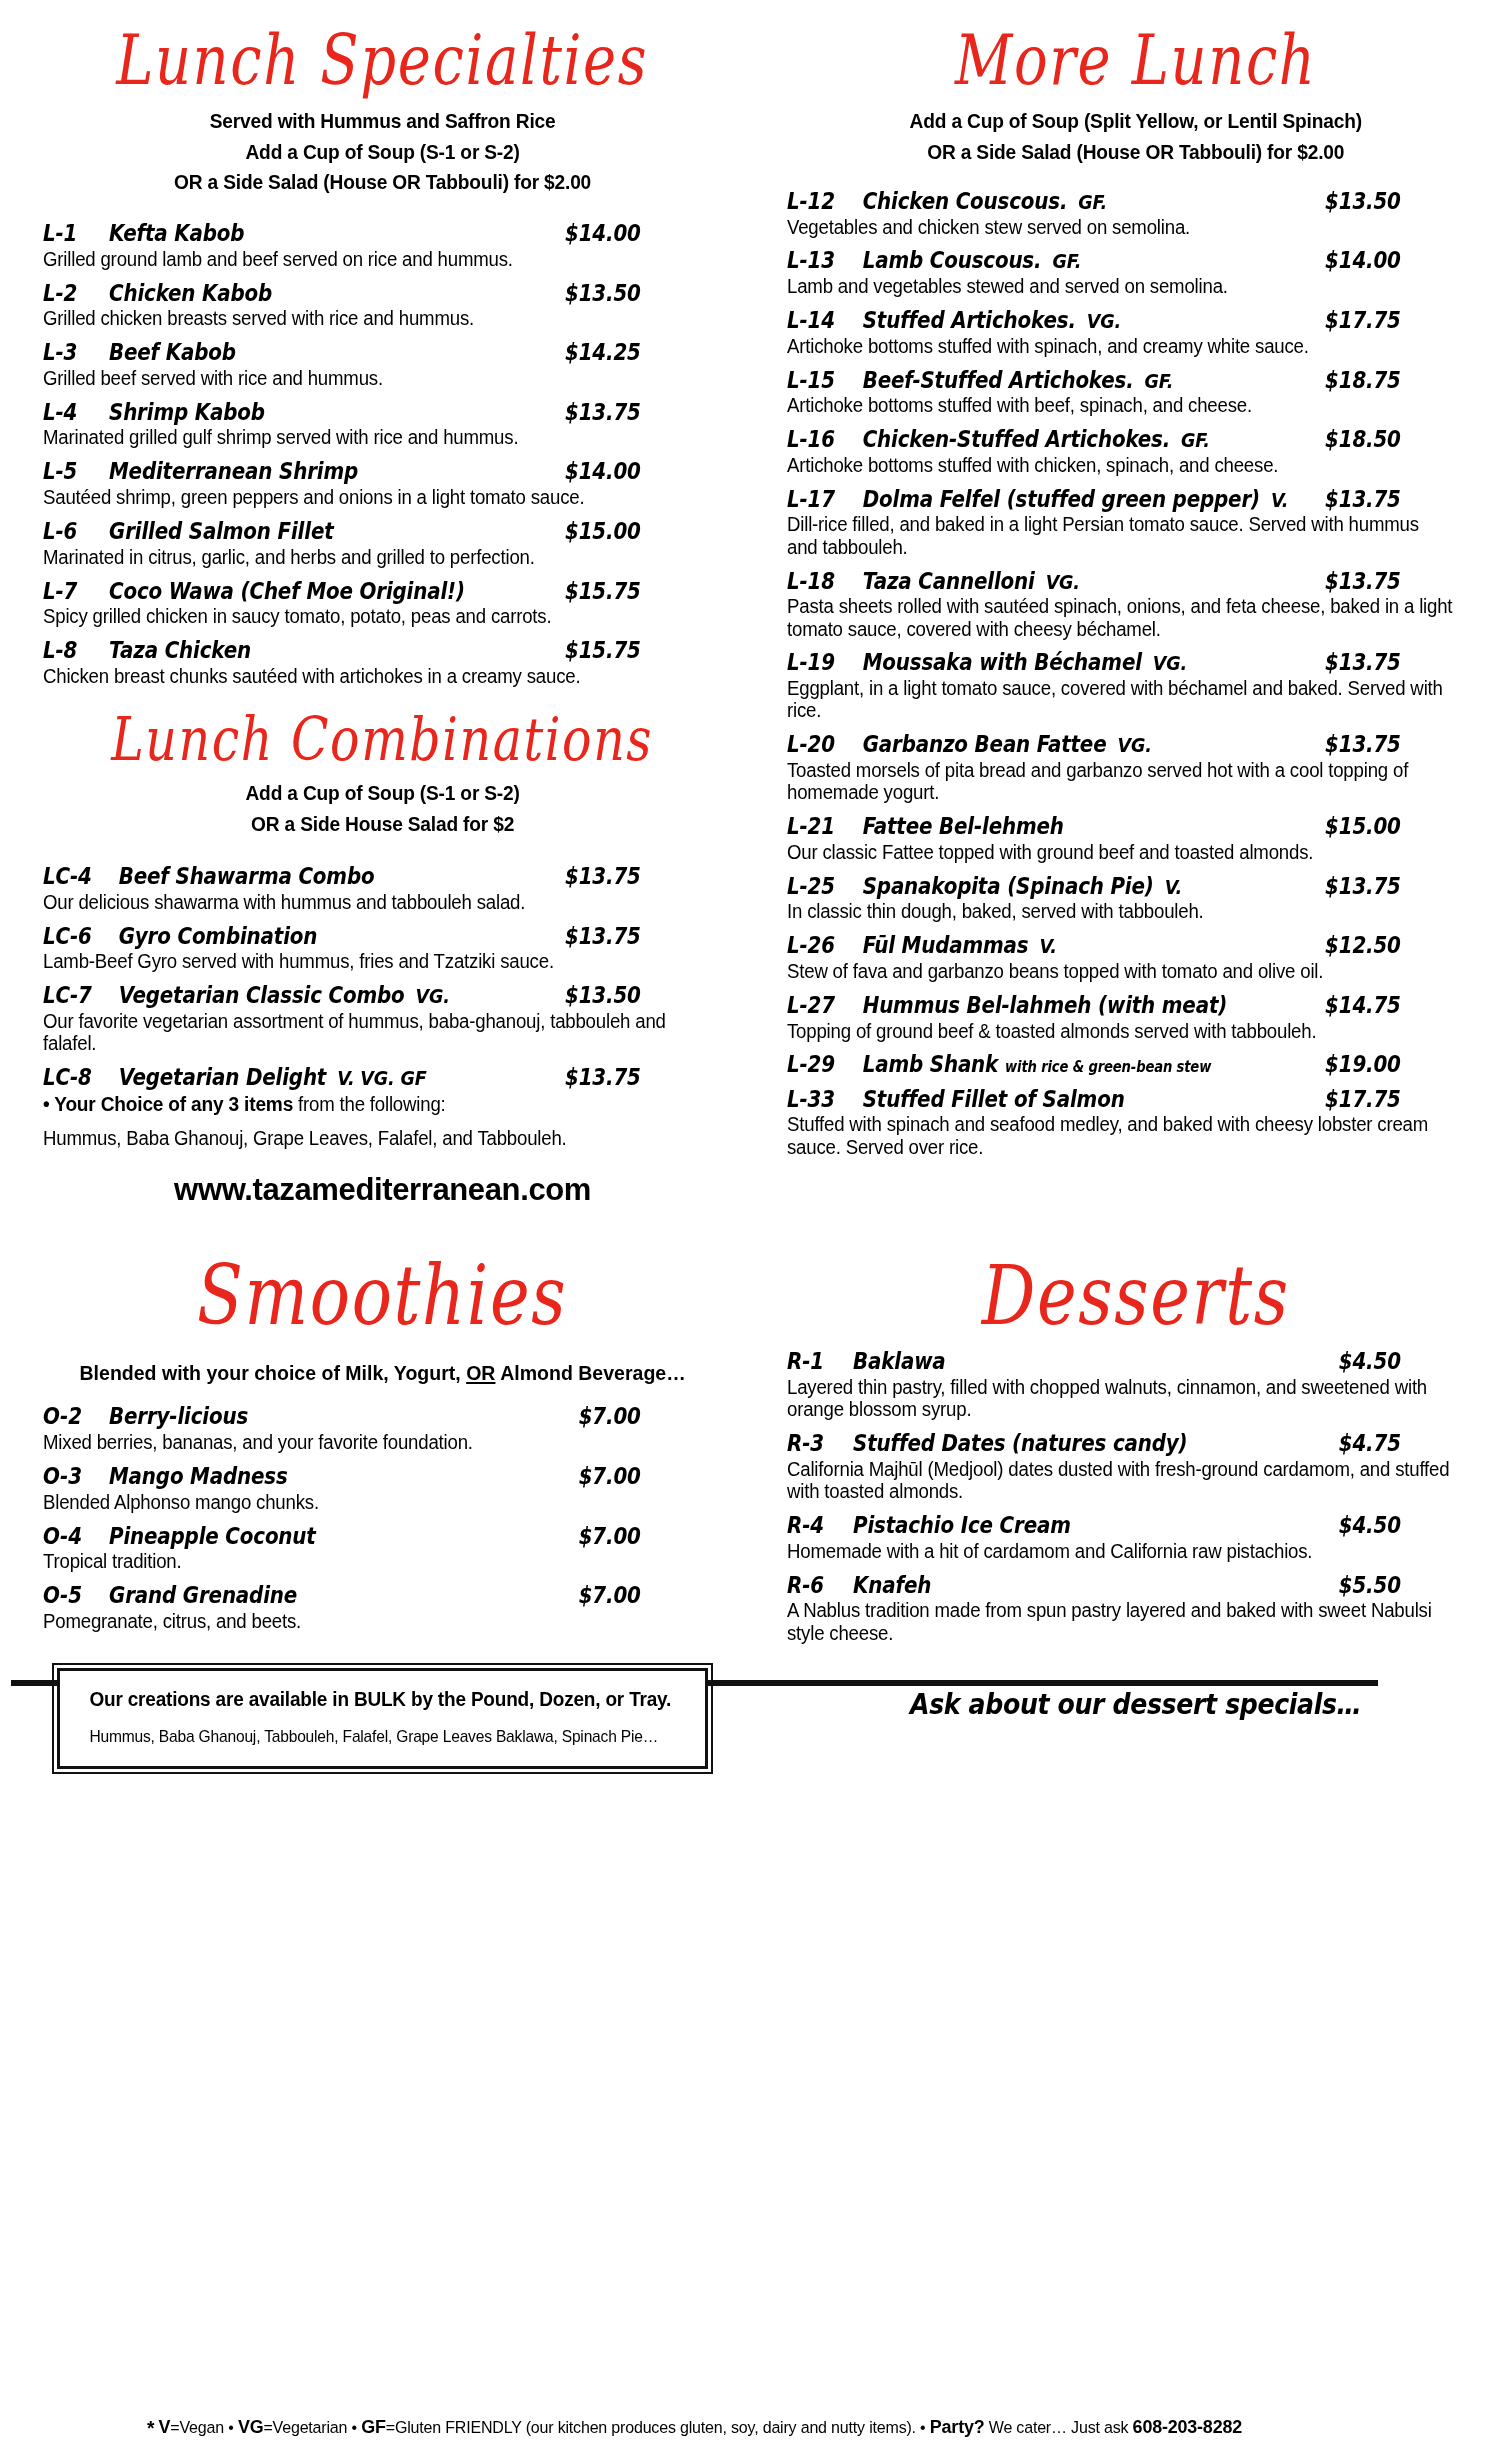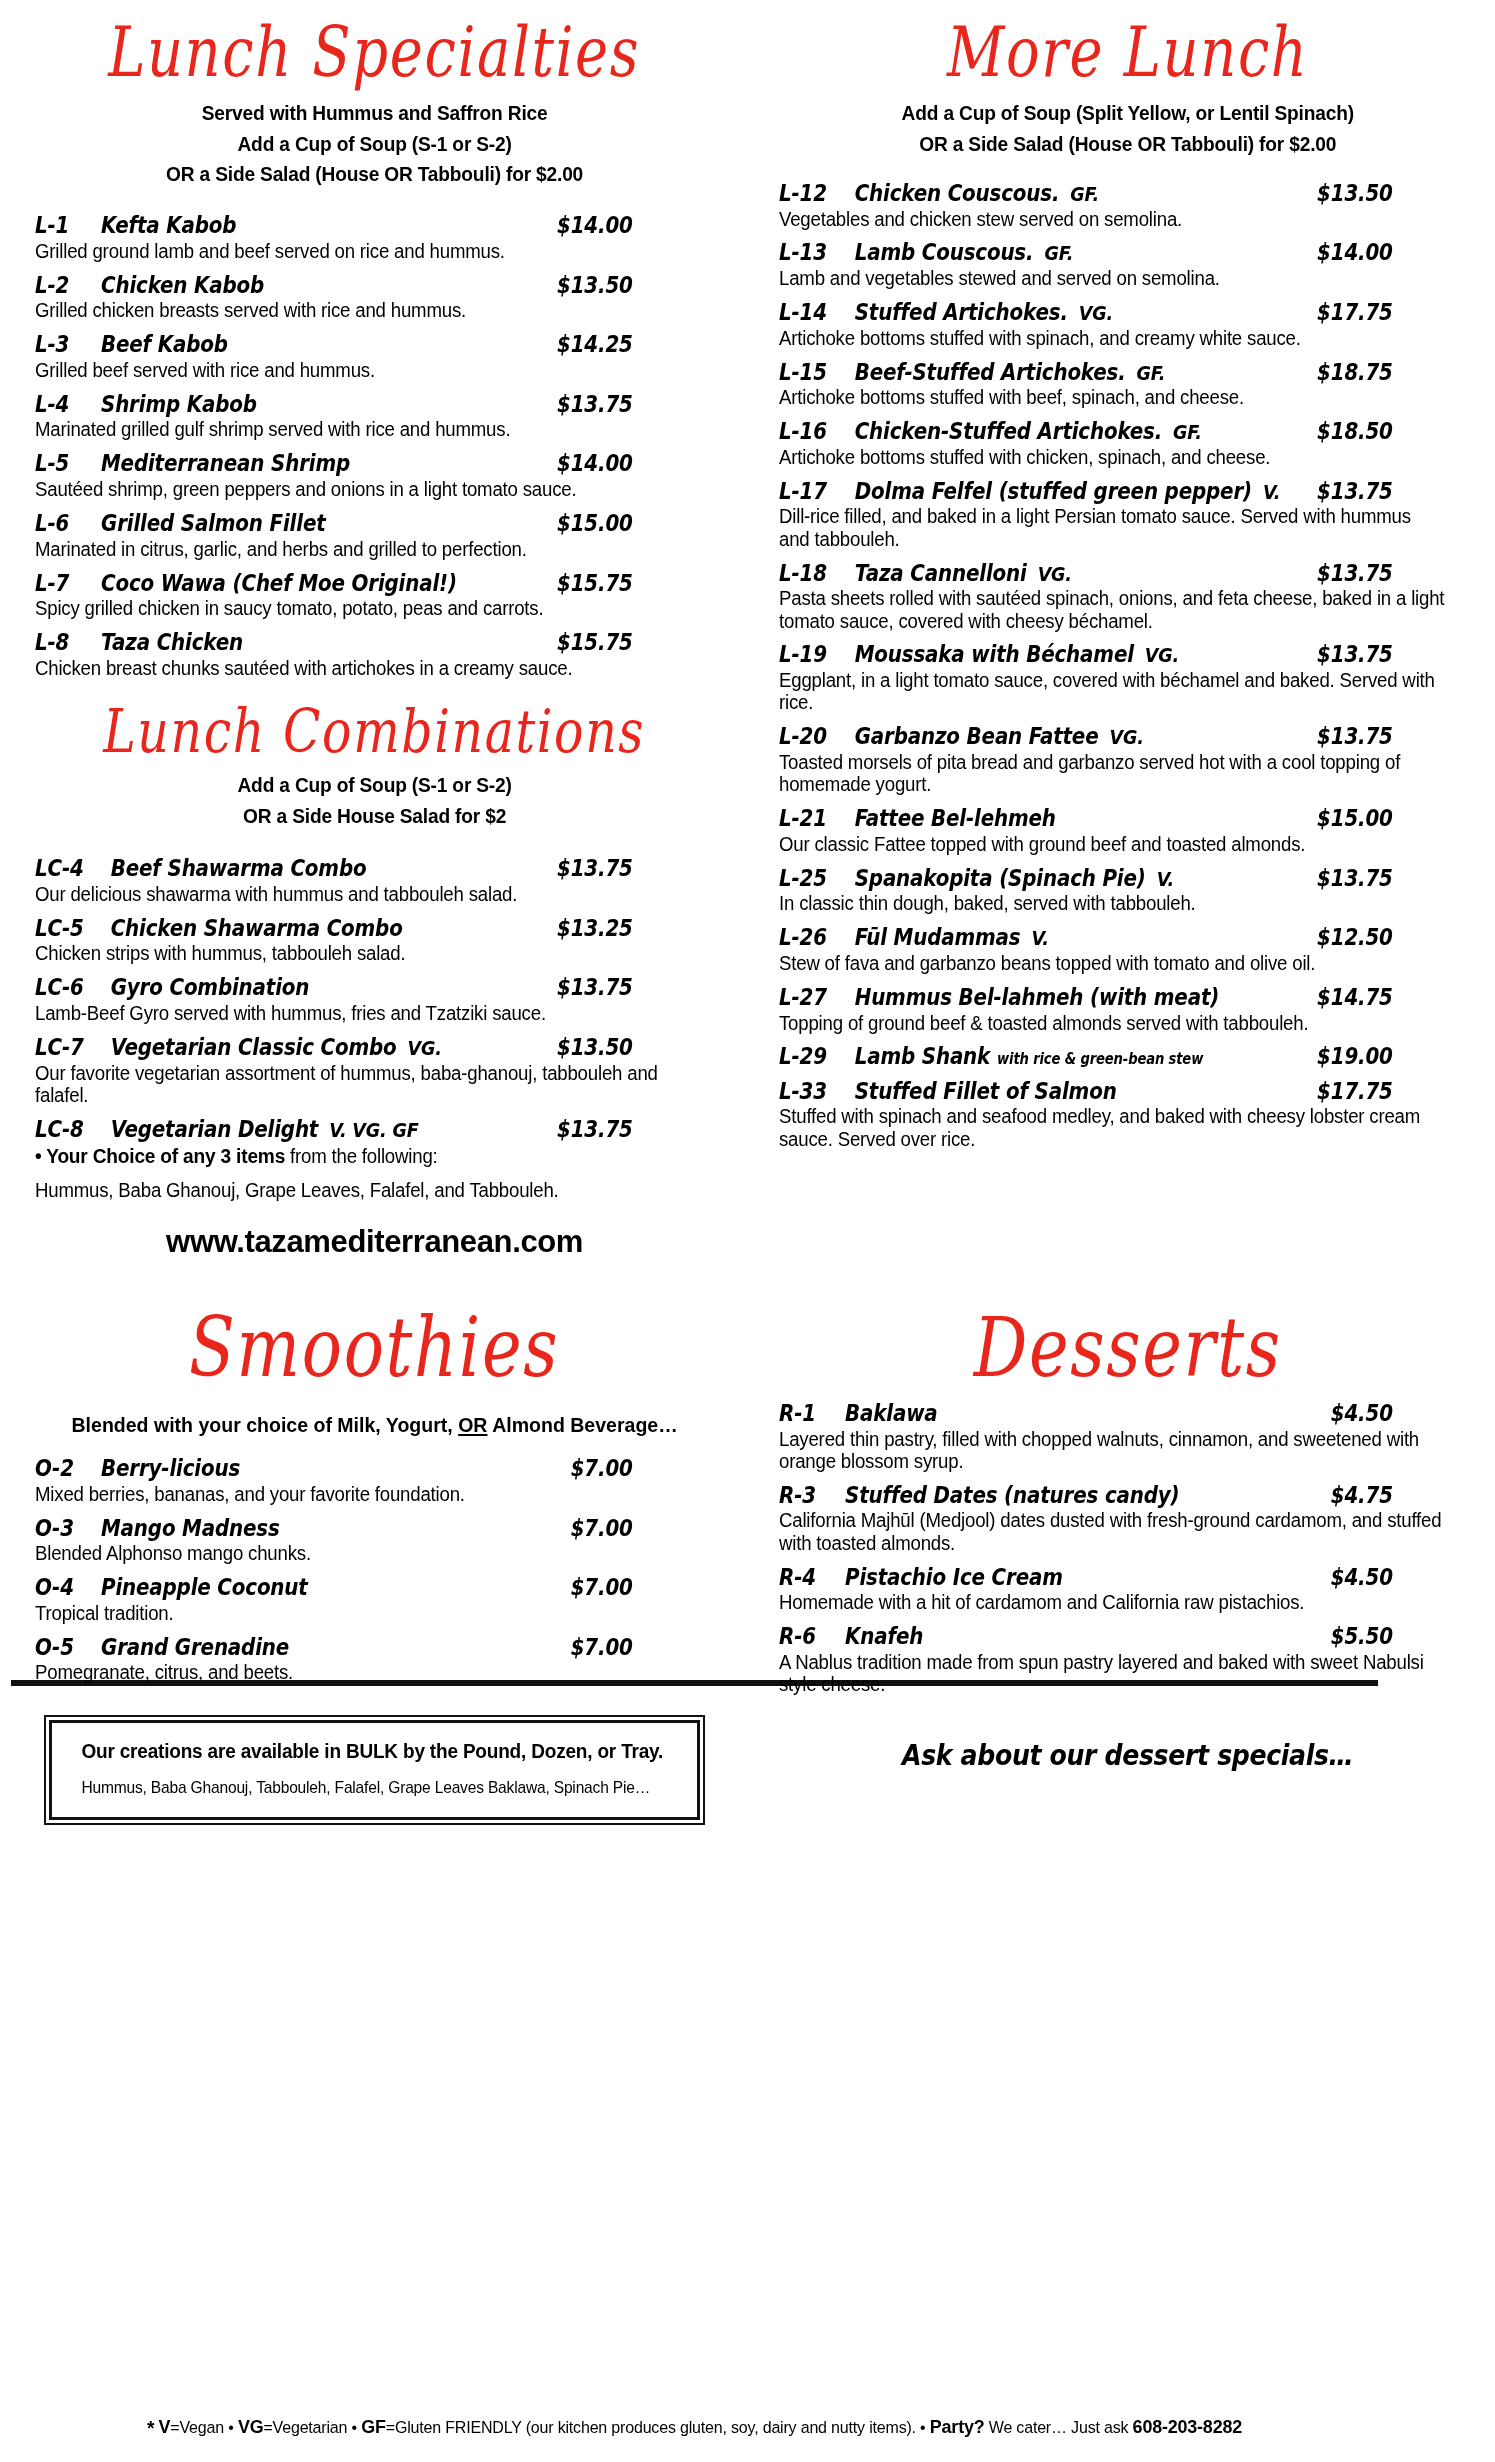--- a/index.html
+++ b/index.html
@@ -6,21 +6,21 @@
   html, body { margin:0; padding:0; }
   body {
     width:1495px; height:2462px;
     background:#ffffff;
     font-family:"Liberation Sans", sans-serif;
     color:#000;
     overflow:hidden;
     position:relative;
   }
   
-  .page { width:1389px; height:2462px; position:relative; padding:8px; }
+  .page { width:1389px; height:2462px; position:relative; padding:16px; }
 
   .cols { display:flex; width:1495px; }
   .col { width:748px; padding:0 26.5px; }
 
   
   .section-title {
     color:#E8261C;
     font-family:"DejaVu Serif", serif;
     font-style:italic;
     font-weight:400;
@@ -266,29 +266,20 @@
             <div class="item-head">
               <span class="code wide">LC-4</span>
               <span class="nm">Beef Shawarma Combo</span>
               <span class="spacer"></span>
               <span class="price">$13.75</span>
             </div>
             <div class="desc">Our delicious shawarma with hummus and tabbouleh salad.</div>
           </div>
           <div class="item">
             <div class="item-head">
-              <span class="code wide">LC-5</span>
-              <span class="nm">Chicken Shawarma Combo</span>
-              <span class="spacer"></span>
-              <span class="price">$13.25</span>
-            </div>
-            <div class="desc">Chicken strips with hummus, tabbouleh salad.</div>
-          </div>
-          <div class="item">
-            <div class="item-head">
               <span class="code wide">LC-6</span>
               <span class="nm">Gyro Combination</span>
               <span class="spacer"></span>
               <span class="price">$13.75</span>
             </div>
             <div class="desc">Lamb-Beef Gyro served with hummus, fries and Tzatziki sauce.</div>
           </div>
           <div class="item">
             <div class="item-head">
               <span class="code wide">LC-7</span>

